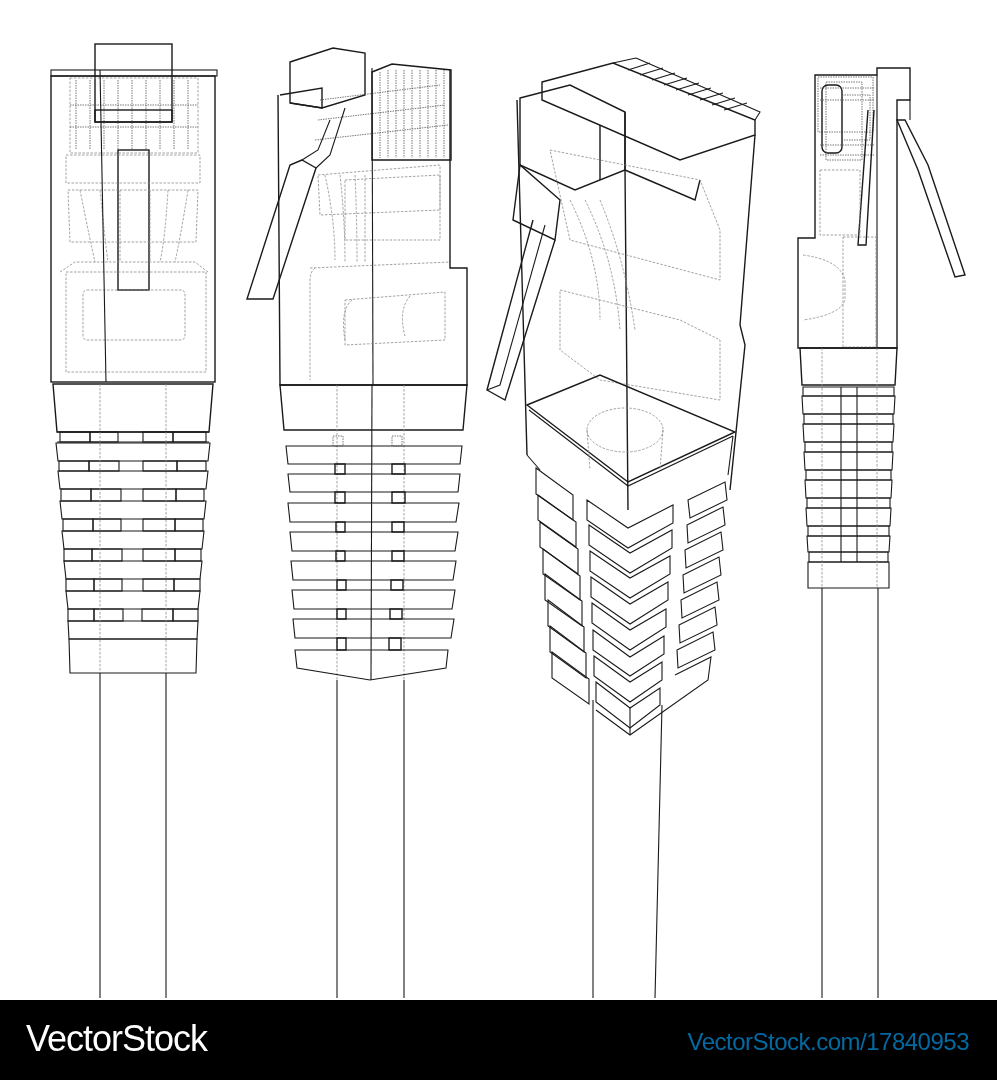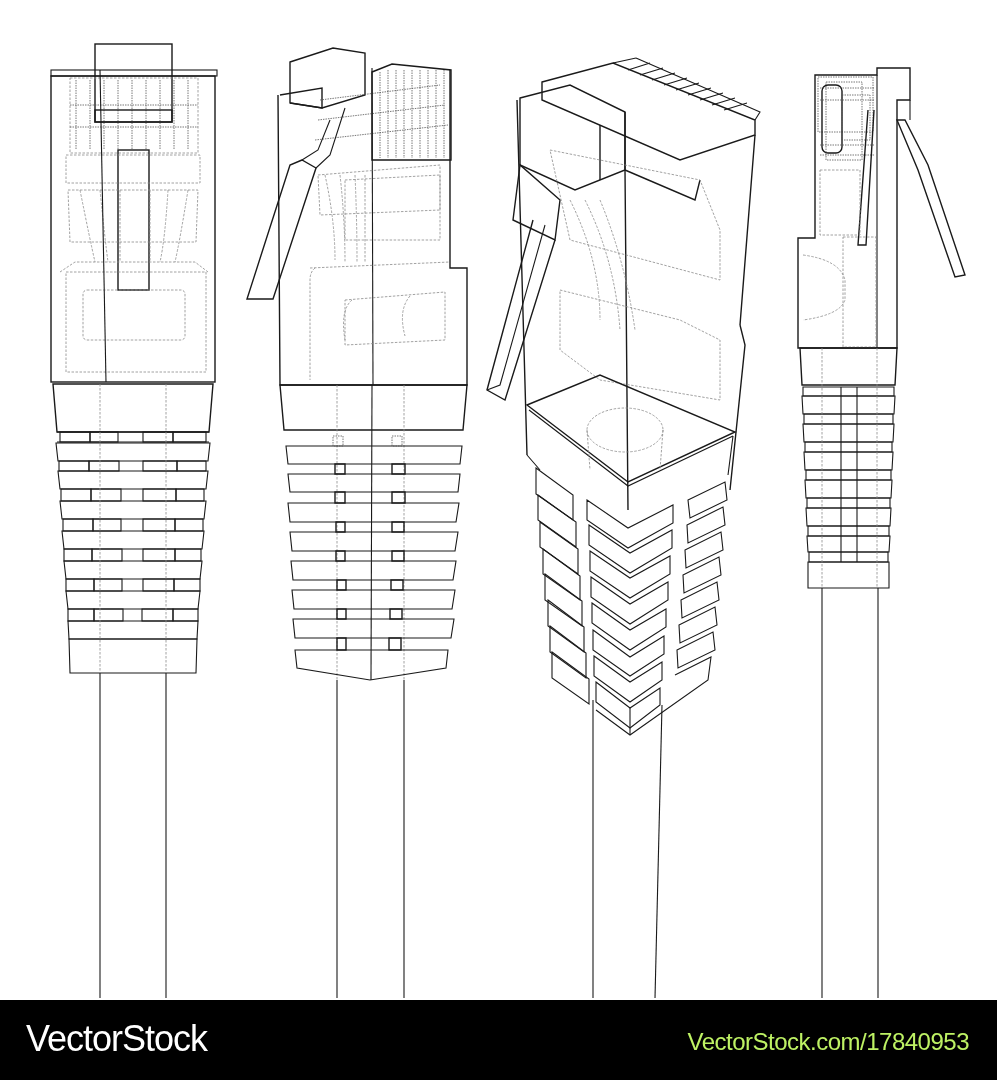--- a/index.html
+++ b/index.html
@@ -5,21 +5,21 @@
   html, body { margin: 0; padding: 0; background: #ffffff; }
   body { width: 997px; height: 1080px; position: relative; overflow: hidden; font-family: "Liberation Sans", sans-serif; }
   .canvas { position: absolute; left: 0; top: 0; width: 997px; height: 1000px; background: #ffffff; }
   .canvas svg { position: absolute; left: 0; top: 0; }
   .ln { fill: none; stroke: #1a1a1a; stroke-width: 1.1; }
   .th { fill: none; stroke: #1a1a1a; stroke-width: 1.4; }
   .dsh { fill: none; stroke: #8a8a8a; stroke-width: 0.8; stroke-dasharray: 2.5 1.5; }
   .dk { fill: none; stroke: #555; stroke-width: 0.8; stroke-dasharray: 1.5 1; }
   .footer { position: absolute; left: 0; top: 1000px; width: 997px; height: 80px; background: #000000; }
   .brand { position: absolute; left: 26px; top: 18px; color: #ffffff; font-size: 36px; letter-spacing: -1px; font-family: "Liberation Sans", sans-serif; }
-  .url { position: absolute; right: 28px; top: 28px; color: #bef264; font-size: 24px; letter-spacing: -0.5px; font-family: "Liberation Sans", sans-serif; }
+  .url { position: absolute; right: 28px; top: 28px; color: #0369a1; font-size: 24px; letter-spacing: -0.5px; font-family: "Liberation Sans", sans-serif; }
 </style>
 </head>
 <body>
 
 <div class="canvas">
   <svg width="997" height="1000" viewBox="0 0 997 1000">
 
     <g>
 
       <rect class="th" x="95" y="44" width="77" height="78"></rect>

